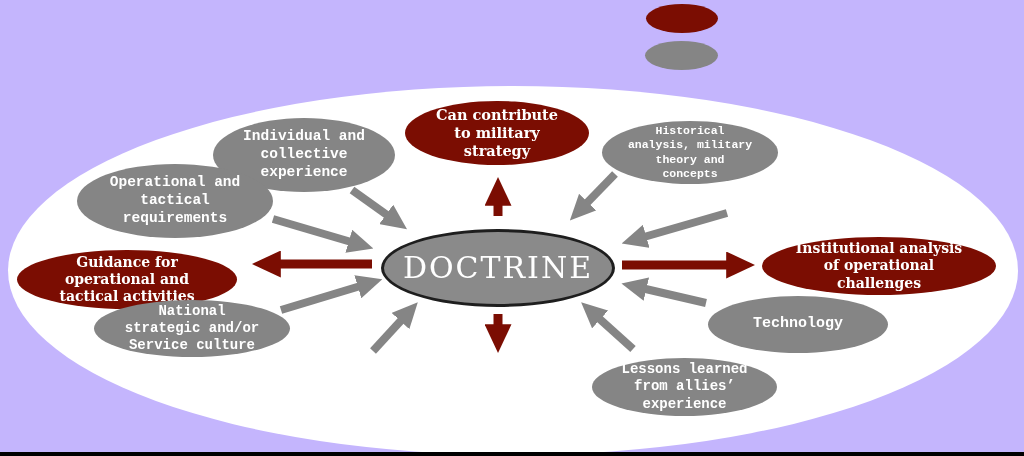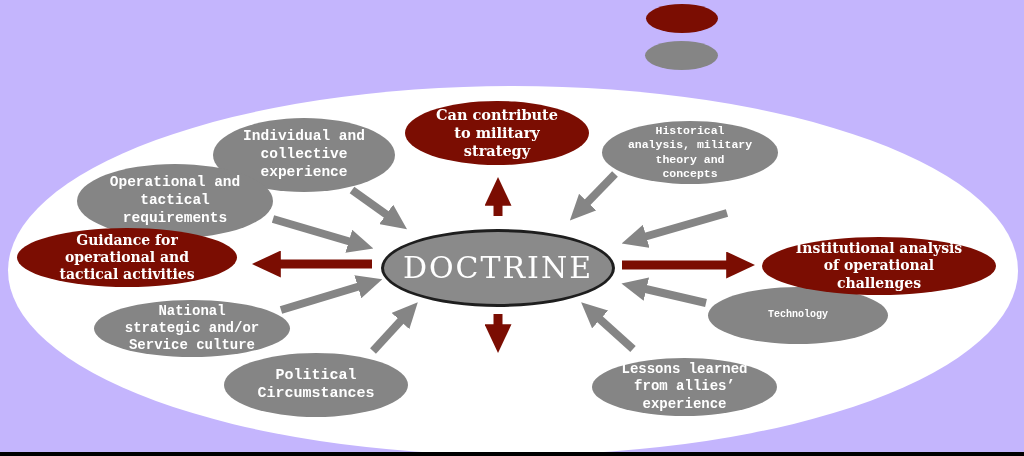--- a/index.html
+++ b/index.html
@@ -17,26 +17,26 @@
   .node{
     position:absolute;border-radius:50%;display:flex;align-items:center;justify-content:center;
     text-align:center;color:#ffffff;font-weight:bold;
   }
   .node .node-label{white-space:pre-line;line-height:1.22;}
   .red{background:#7b0d02;}
   .gray{background:#858585;font-family:Liberation Mono, monospace;}
   .n0{left:405px;top:101px;width:184px;height:64px;font-size:14.5px;}
   .n1{left:213px;top:118px;width:182px;height:74px;font-size:14.5px;}
   .n2{left:77px;top:164px;width:196px;height:74px;font-size:14.5px;}
-  .n3{left:17px;top:228px;width:220px;height:59px;font-size:14px;}
+  .n3{left:17px;top:250px;width:220px;height:59px;font-size:14px;}
   .n4{left:94px;top:300px;width:196px;height:57px;font-size:14px;}
   .n5{left:224px;top:353px;width:184px;height:64px;font-size:15px;}
   .n6{left:409px;top:355px;width:181px;height:81px;font-size:14px;}
   .n7{left:592px;top:358px;width:185px;height:58px;font-size:14px;}
-  .n8{left:708px;top:287px;width:180px;height:57px;font-size:10px;}
+  .n8{left:708px;top:296px;width:180px;height:57px;font-size:15px;}
   .n9{left:762px;top:237px;width:234px;height:58px;font-size:14px;}
   .n10{left:739px;top:163px;width:178px;height:62px;font-size:15px;}
   .n11{left:602px;top:121px;width:176px;height:63px;font-size:11.5px;}
   .doctrine{
     left:381px;top:229px;width:234px;height:78px;background:#8a8a8a;
     border:3px solid #1e1e1e;box-sizing:border-box;
     font-weight:normal;font-size:30px;letter-spacing:2px;
   }
   #arrow-layer{position:absolute;left:0;top:0;width:1024px;height:456px;}
 </style>
@@ -91,24 +91,20 @@
   <div class="node red n3">
       <span class="node-label">Guidance for
 operational and
 tactical activities</span>
     </div>
   <div class="node gray n4">
       <span class="node-label">National
 strategic and/or
 Service culture</span>
     </div>
-  <div class="node gray n5">
-      <span class="node-label">Political
-Circumstances</span>
-    </div>
   <div class="node gray n7">
       <span class="node-label">Lessons learned
 from allies’
 experience</span>
     </div>
   <div class="node gray n8">
       <span class="node-label">Technology</span>
     </div>
   <div class="node red n9">
       <span class="node-label">Institutional analysis

